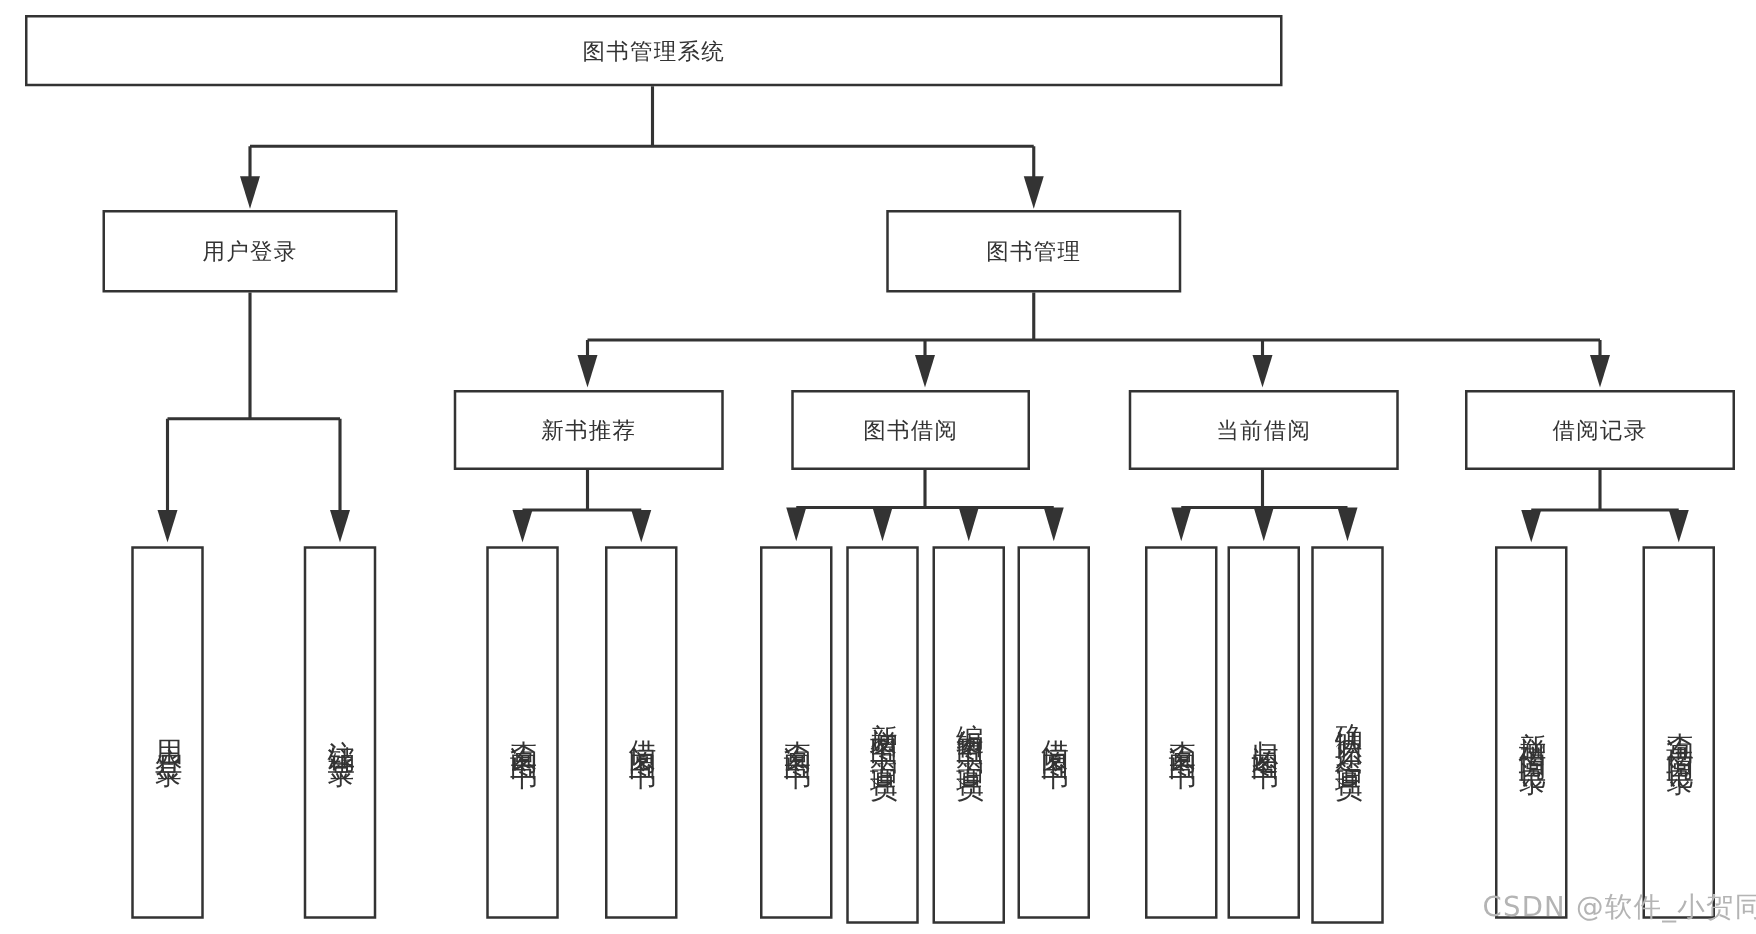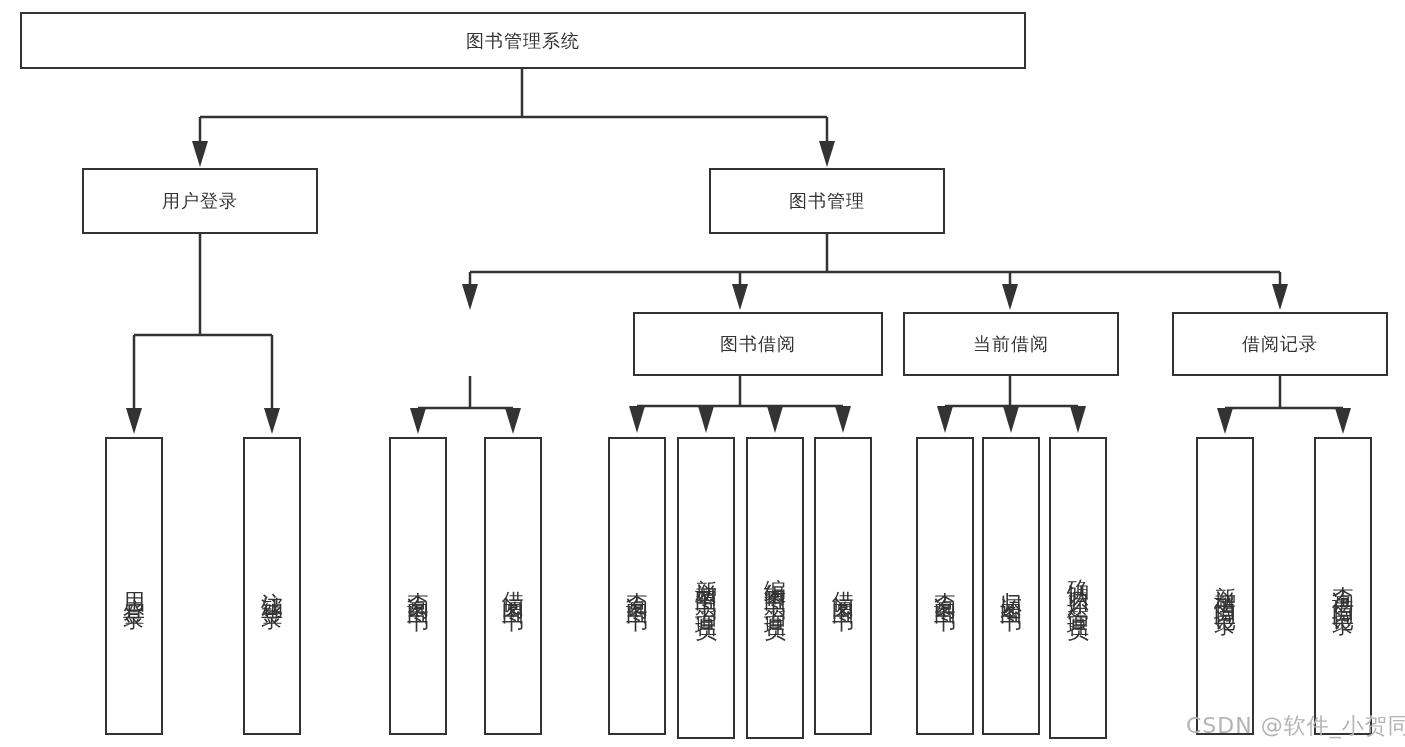--- a/index.html
+++ b/index.html
@@ -95,21 +95,22 @@
       <polygon points="1217,408 1233,408 1225,434"></polygon>
       <polygon points="1335,408 1351,408 1343,434"></polygon>
     </g>
   </svg>
 
   <div class="hbox" style="left:20px; top:12px; width:1006px; height:57px;">图书管理系统</div>
 
   <div class="hbox" style="left:82px; top:168px; width:236px; height:66px;">用户登录</div>
   <div class="hbox" style="left:709px; top:168px; width:236px; height:66px;">图书管理</div>
 
-  <div class="hbox" style="left:633px; top:312px; width:250px; height:64px;">图书借阅</div>
+  <div class="hbox" style="left:363px; top:312px; width:216px; height:64px;">新书推荐</div>
+  <div class="hbox" style="left:633px; top:312px; width:191px; height:64px;">图书借阅</div>
   <div class="hbox" style="left:1172px; top:312px; width:216px; height:64px;">借阅记录</div>
   <div class="hbox" style="left:903px; top:312px; width:216px; height:64px;">当前借阅</div>
 
   <div class="vbox" style="left:105px; top:437px; width:58px; height:298px;">
     <span>用户登录</span>
   </div>
   <div class="vbox" style="left:243px; top:437px; width:58px; height:298px;">
     <span>注销登录</span>
   </div>
 

